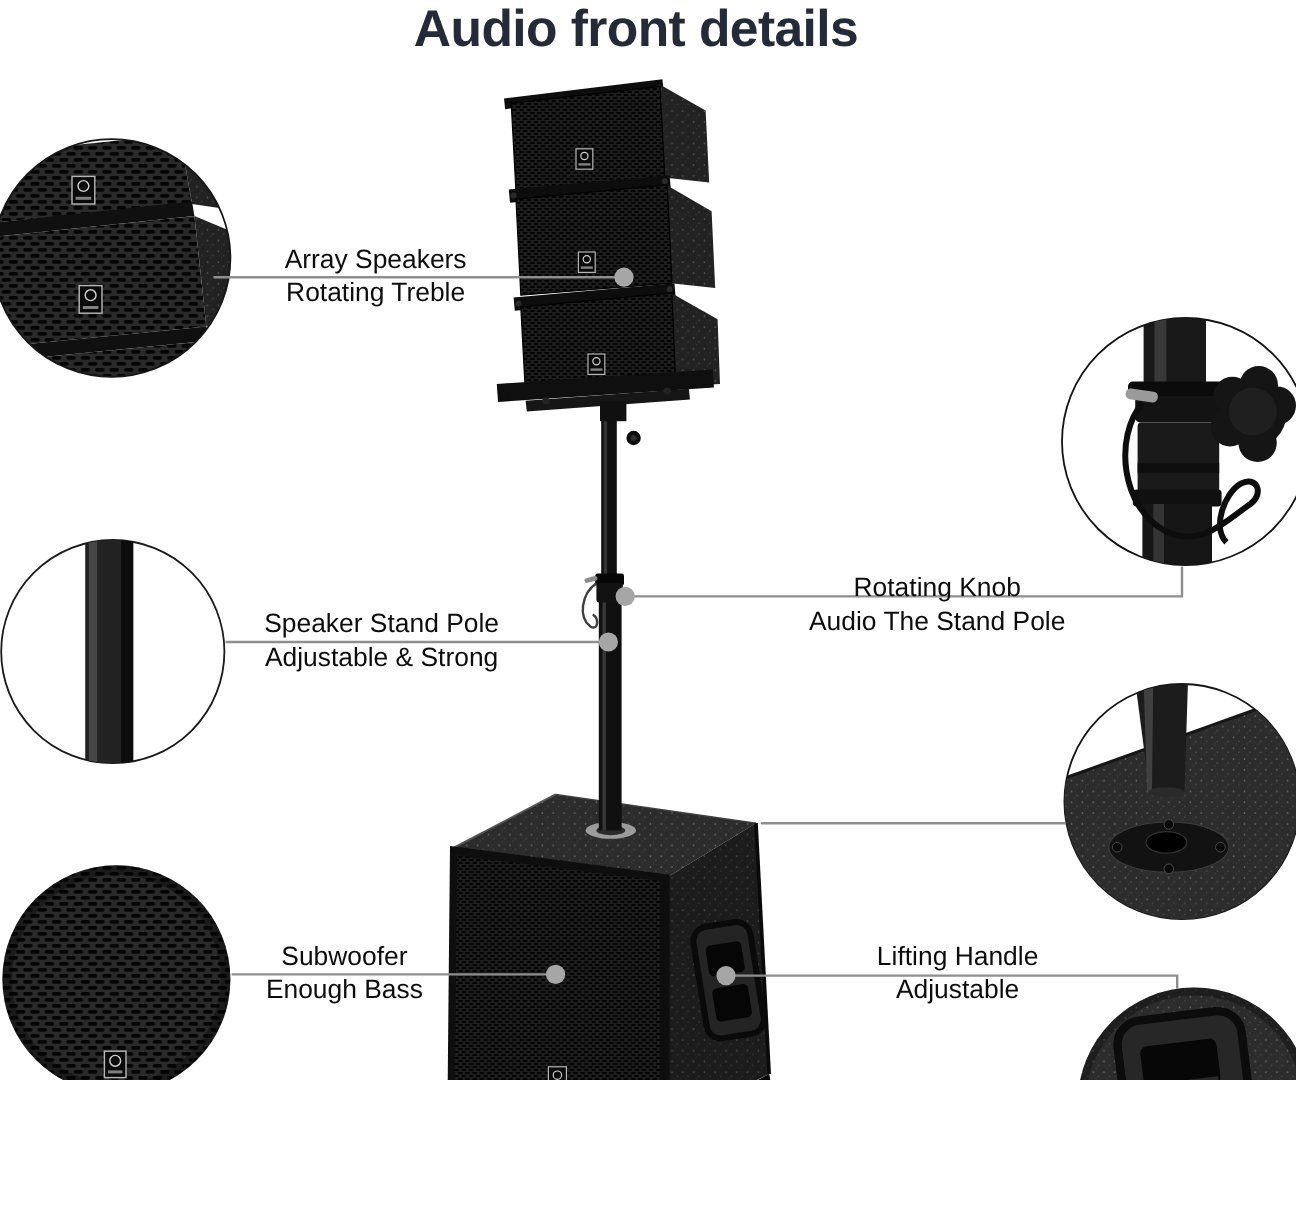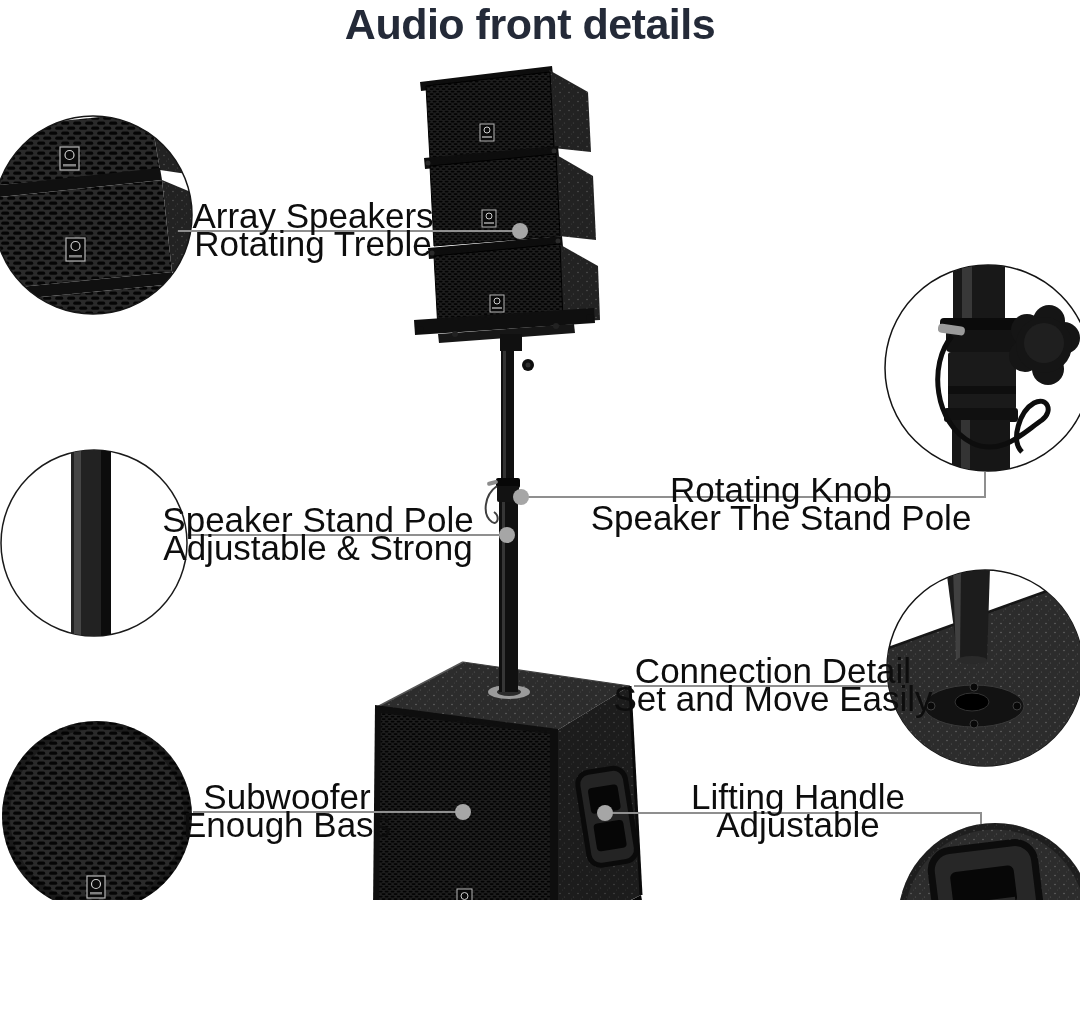--- a/index.html
+++ b/index.html
@@ -10,21 +10,21 @@
   }
   #art{position:absolute;left:0;top:0;}
   .title{
     position:absolute;left:530px;top:0px;transform:translateX(-50%);
     font-size:43px;font-weight:bold;letter-spacing:-0.5px;
     color:var(--c-title,#242a38);white-space:nowrap;
   }
   .callout{
     position:absolute;transform:translateX(-50%);
     text-align:center;color:var(--c-label,#0d0d0d);
-    font-size:35px;line-height:27.5px;white-space:nowrap;
+    font-size:22px;line-height:27.5px;white-space:nowrap;
   }
   .callout .l1,.callout .l2{display:block;}
 </style>
 </head>
 <body>
 
 <div id="stage">
 
 <svg id="art" width="1080" height="1012" viewBox="0 0 1080 1012">
   <defs>
@@ -305,26 +305,22 @@
     <span class="l2">Enough Bass</span>
   </div>
 
   <div class="callout" style="left:318px;top:506px;">
     <span class="l1">Speaker Stand Pole</span>
     <span class="l2">Adjustable &amp; Strong</span>
   </div>
 
   <div class="callout" style="left:781px;top:476px;">
     <span class="l1">Rotating Knob</span>
-    <span class="l2">Speaker The Stand Pole</span>
-  </div>
-
-  <div class="callout" style="left:773px;top:657px;">
-    <span class="l1">Connection Detail</span>
-    <span class="l2">Set and Move Easily</span>
-  </div>
+    <span class="l2">Audio The Stand Pole</span>
+  </div>
+
 
   <div class="callout" style="left:786px;top:783px;margin-left:12px;">
     <span class="l1">Lifting Handle</span>
     <span class="l2">Adjustable</span>
   </div>
 
 </div>
 
 </body></html>

